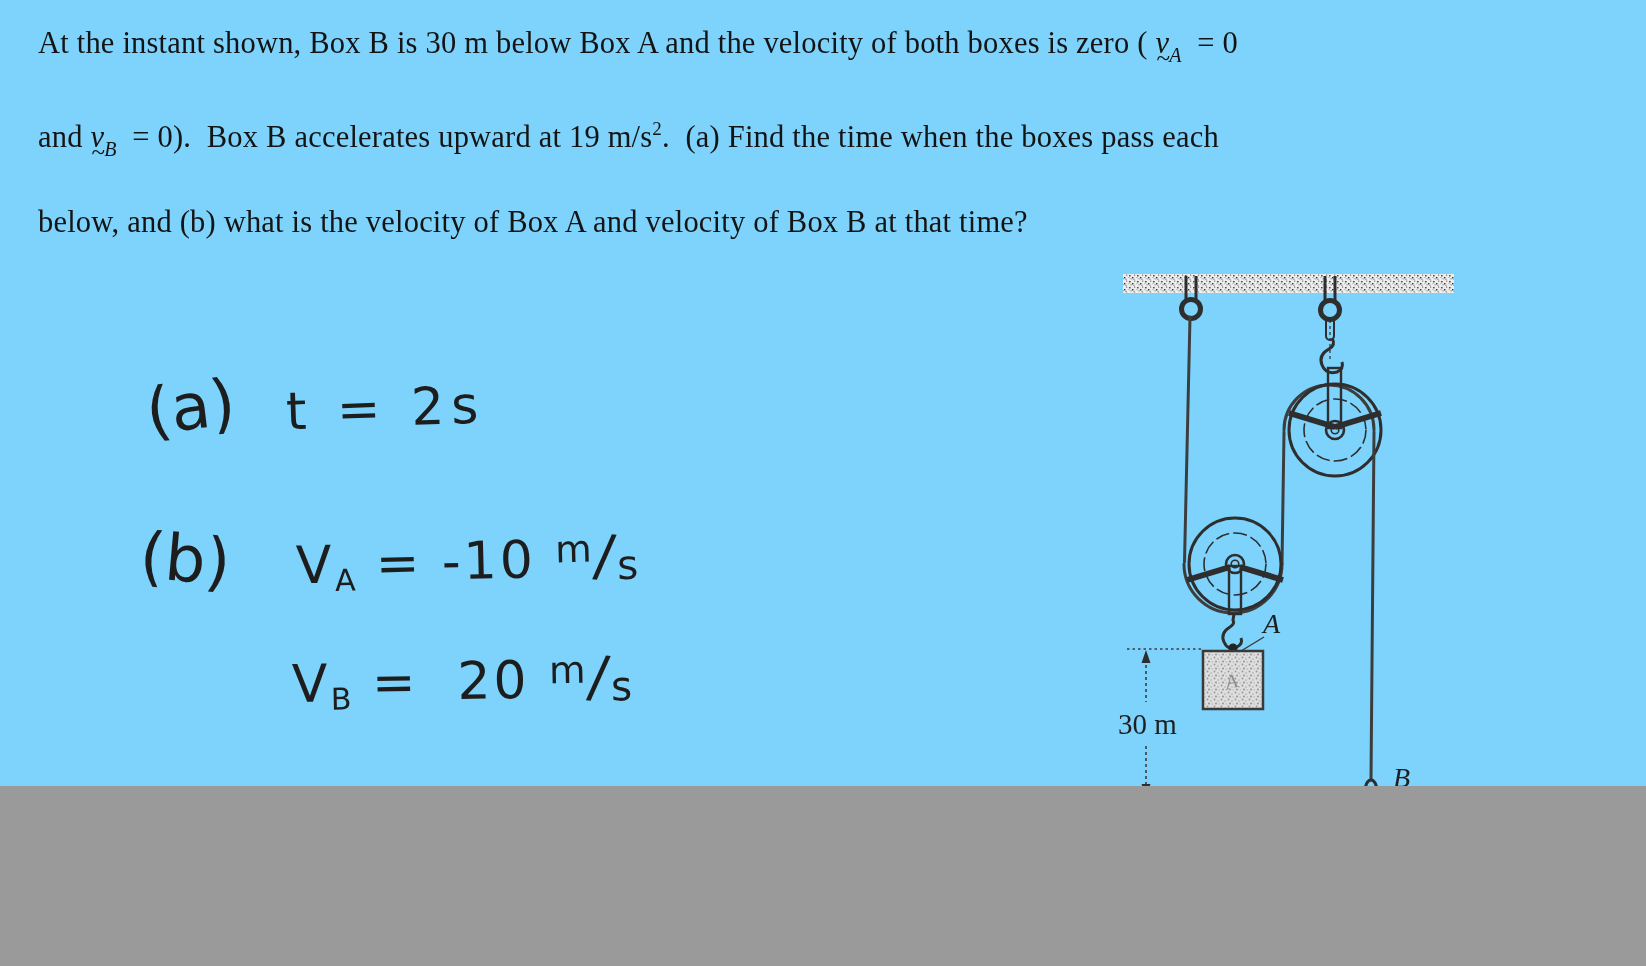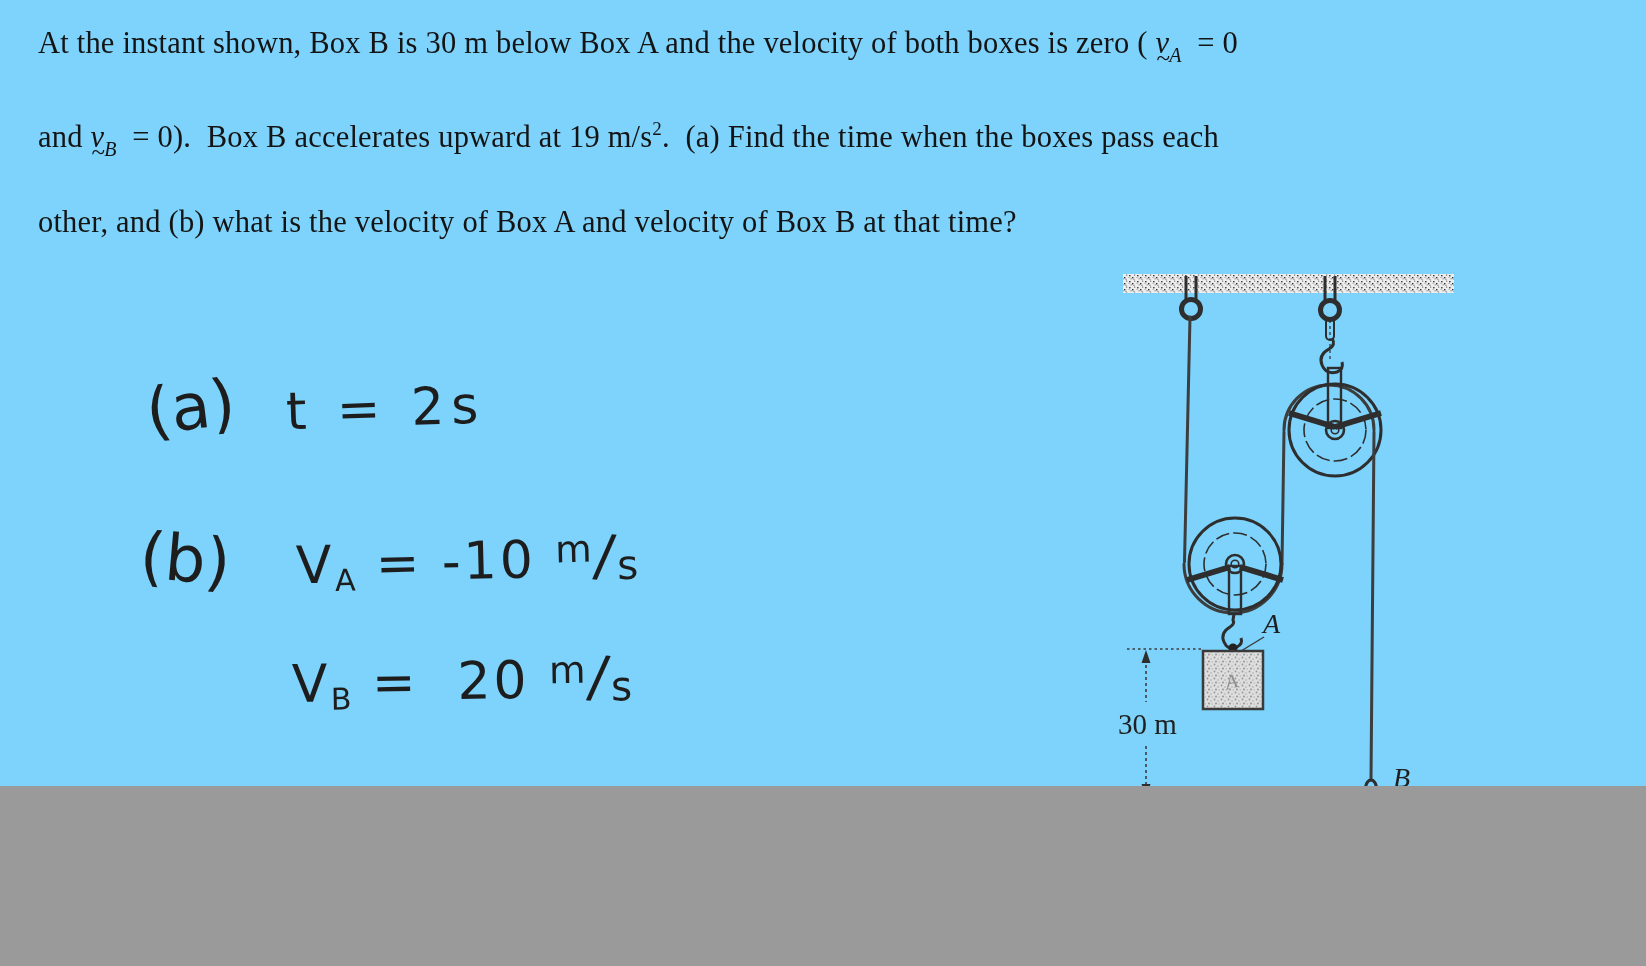--- a/index.html
+++ b/index.html
@@ -41,21 +41,21 @@
   .wmark{font-family:"Liberation Serif",serif;font-style:italic;font-size:20px;fill:#8f8f8f;}
 </style>
 </head>
 <body>
 
 <div class="page">
 
   <div class="problem">
     <div class="pline"><span>At the instant shown, Box B is 30 m below Box A and the velocity of both boxes is zero ( </span><span class="vec"><span>v</span><span class="tl">~</span></span><sub class="vsub">A</sub><span>  = 0</span></div>
     <div class="pline"><span>and </span><span class="vec"><span>v</span><span class="tl">~</span></span><sub class="vsub">B</sub><span>  = 0).  Box B accelerates upward at 19 m/s</span><sup class="s2">2</sup><span>.  (a) Find the time when the boxes pass each</span></div>
-    <div class="pline"><span>other, and (b) what is the velocity of Box A and velocity of Box B at that time?</span></div>
+    <div class="pline"><span>below, and (b) what is the velocity of Box A and velocity of Box B at that time?</span></div>
   </div>
 
   <div class="hw hw-a-label">(a)</div>
   <div class="hw hw-a-eq">t = 2s</div>
 
   <div class="hw hw-b-label">(b)</div>
   <div class="hw hw-b1"><span>V</span><span class="hwsub">A</span><span> = -10 </span><span class="um">m</span><span class="usl">/</span><span class="us">s</span></div>
   <div class="hw hw-b2"><span>V</span><span class="hwsub">B</span><span> =  20 </span><span class="um">m</span><span class="usl">/</span><span class="us">s</span></div>
 
   <svg class="diagram" viewBox="0 0 420 640">

